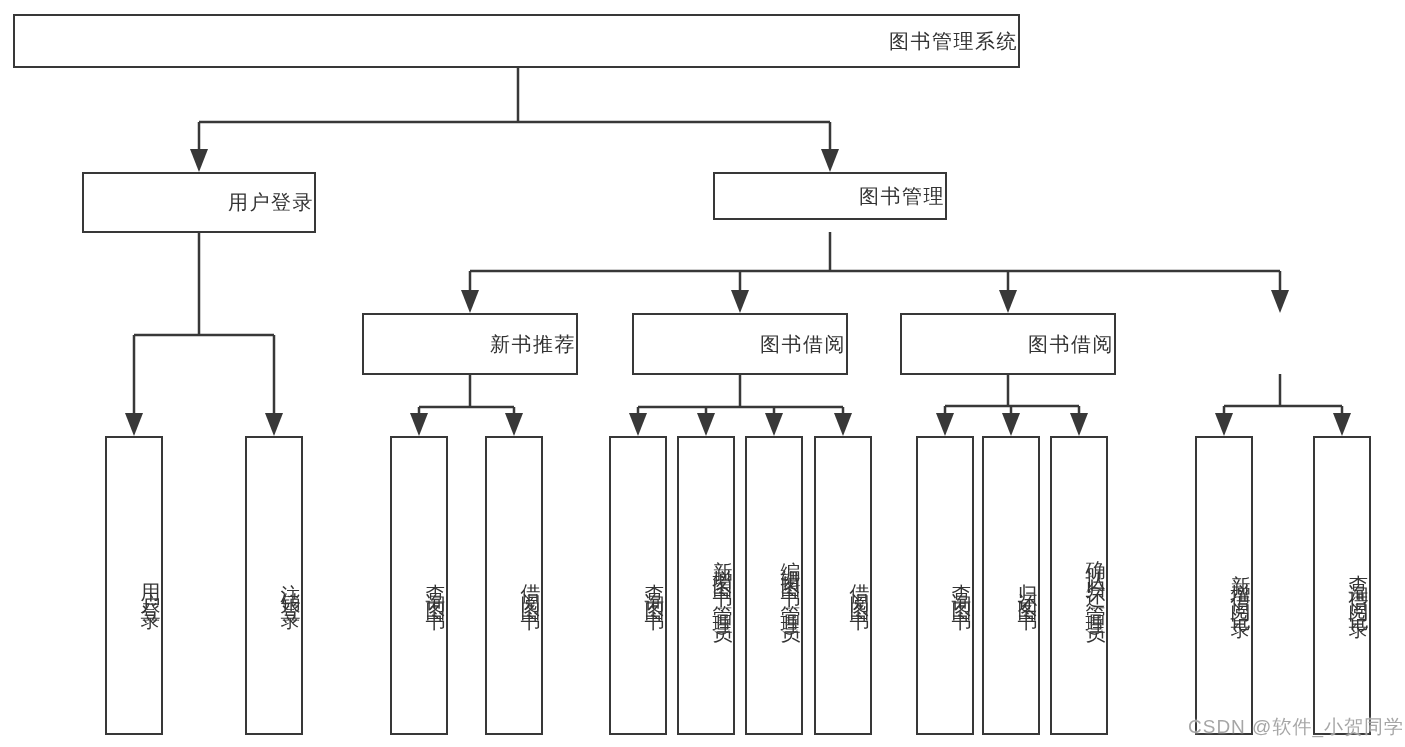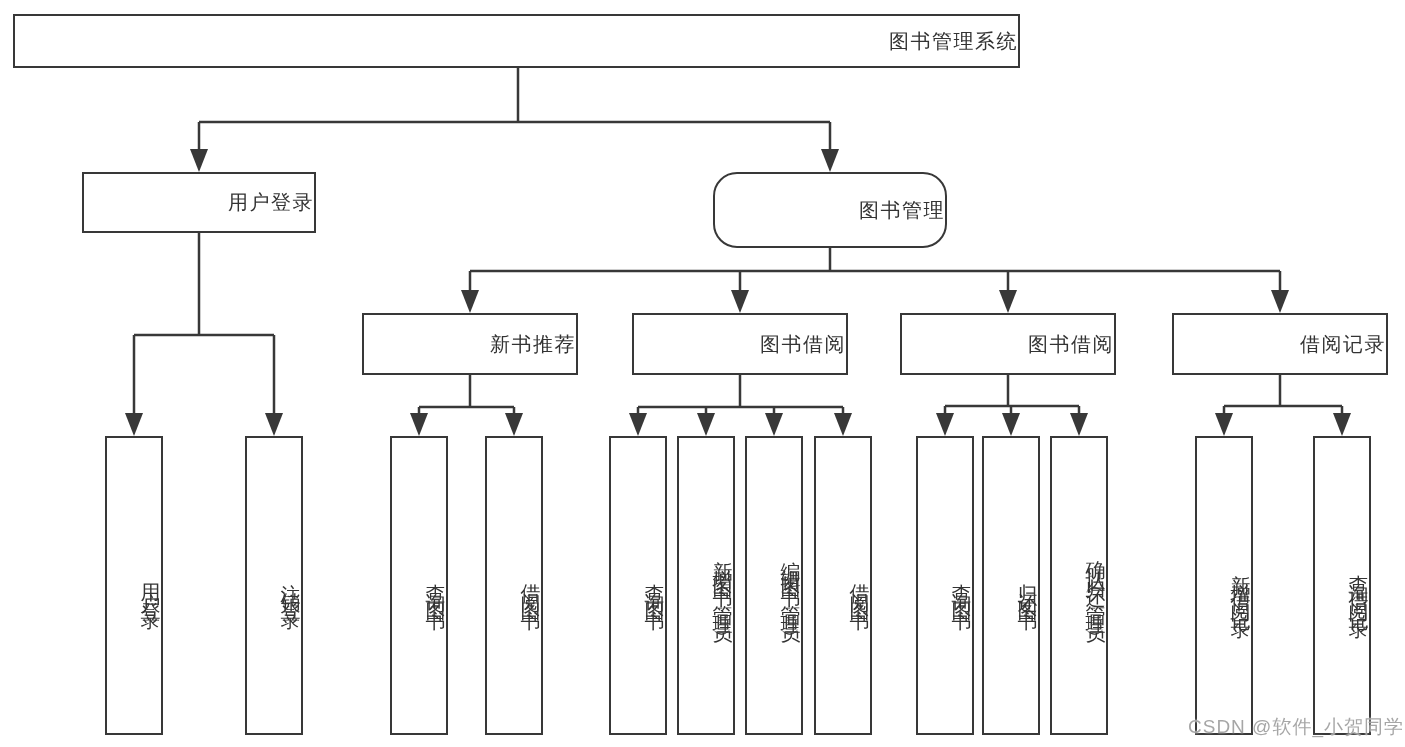--- a/index.html
+++ b/index.html
@@ -106,35 +106,32 @@
     </g>
   </svg>
 
   <div class="box hbox" style="left:13px; top:14px; width:1007px; height:54px;">
     <span>图书管理系统</span>
   </div>
 
   <div class="box hbox" style="left:82px; top:172px; width:234px; height:61px;">
     <span>用户登录</span>
   </div>
-  <div class="box hbox" style="left:713px; top:172px; width:234px; height:76px;border-radius:24px;">
+  <div class="box hbox" style="left:713px; top:172px; width:234px; height:48px;">
     <span>图书管理</span>
   </div>
 
   <div class="box hbox" style="left:632px; top:313px; width:216px; height:62px;">
     <span>图书借阅</span>
   </div>
   <div class="box hbox" style="left:362px; top:313px; width:216px; height:62px;">
     <span>新书推荐</span>
   </div>
   <div class="box hbox" style="left:900px; top:313px; width:216px; height:62px;">
     <span>图书借阅</span>
-  </div>
-  <div class="box hbox" style="left:1172px; top:313px; width:216px; height:62px;">
-    <span>借阅记录</span>
   </div>
 
   <div class="box vbox" style="left:105px;">
     <span class="vtext">用户登录</span>
   </div>
   <div class="box vbox" style="left:245px;">
     <span class="vtext">注销登录</span>
   </div>
 
   <div class="box vbox" style="left:390px;">

